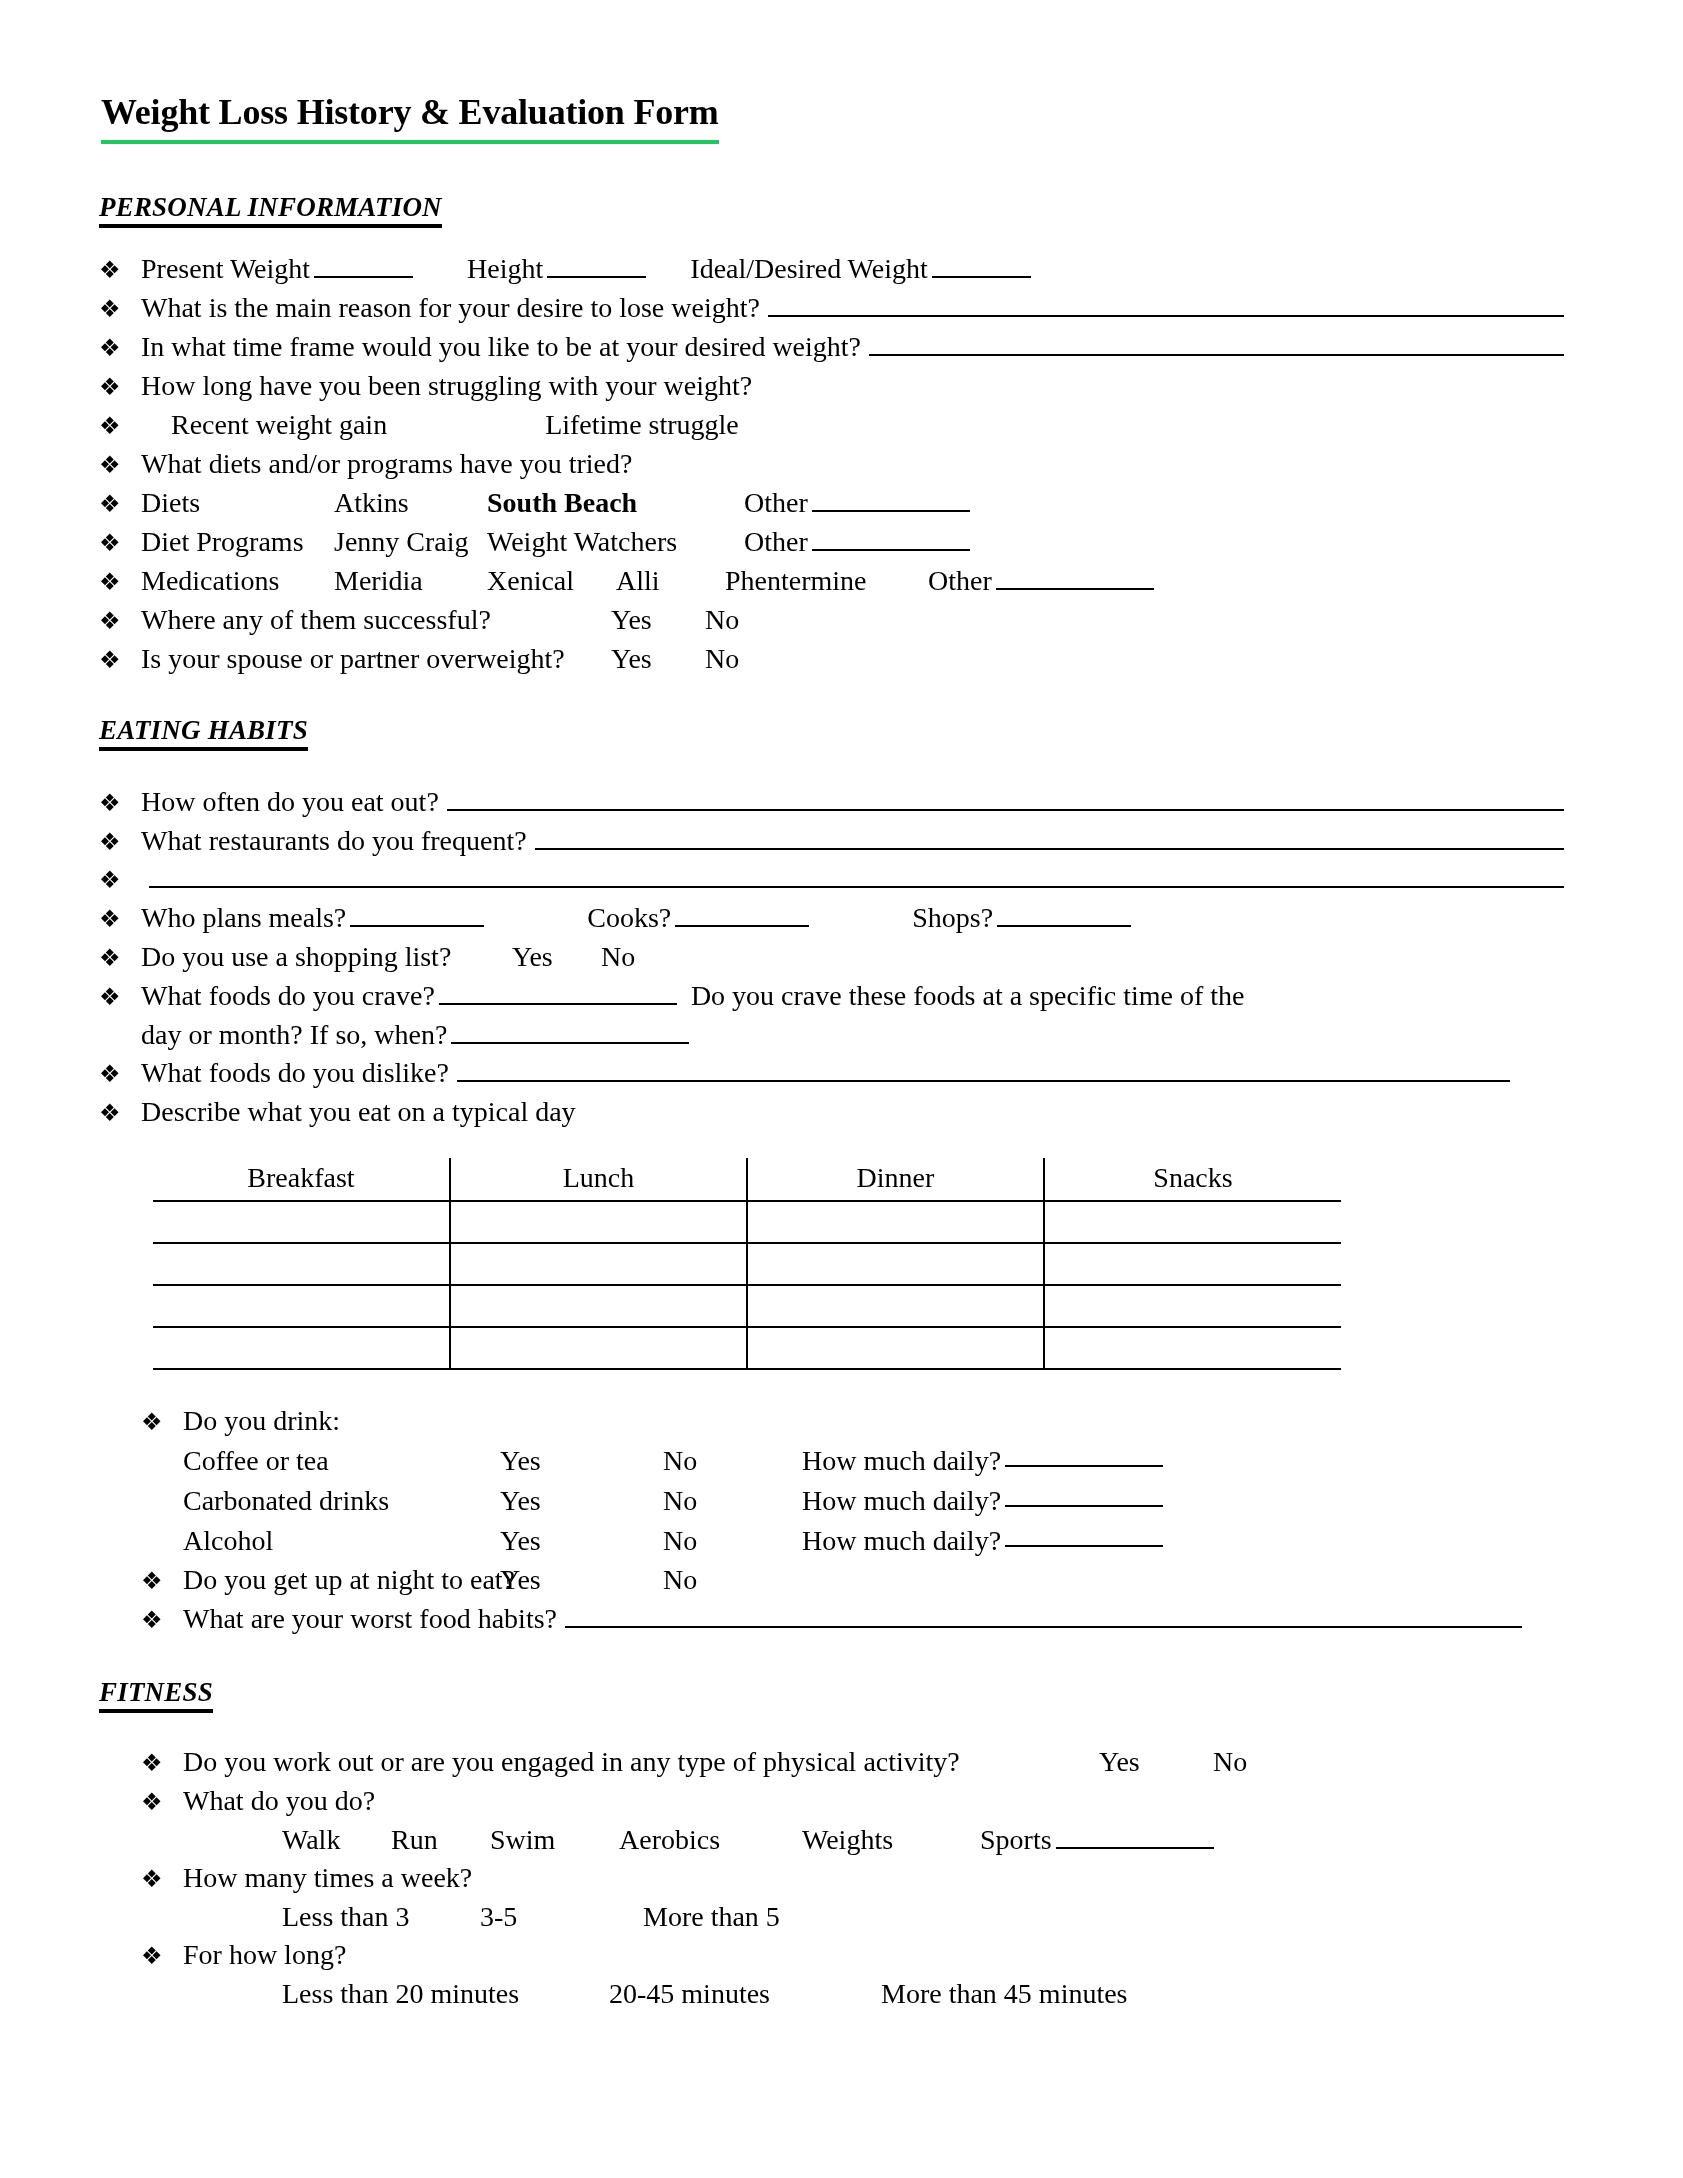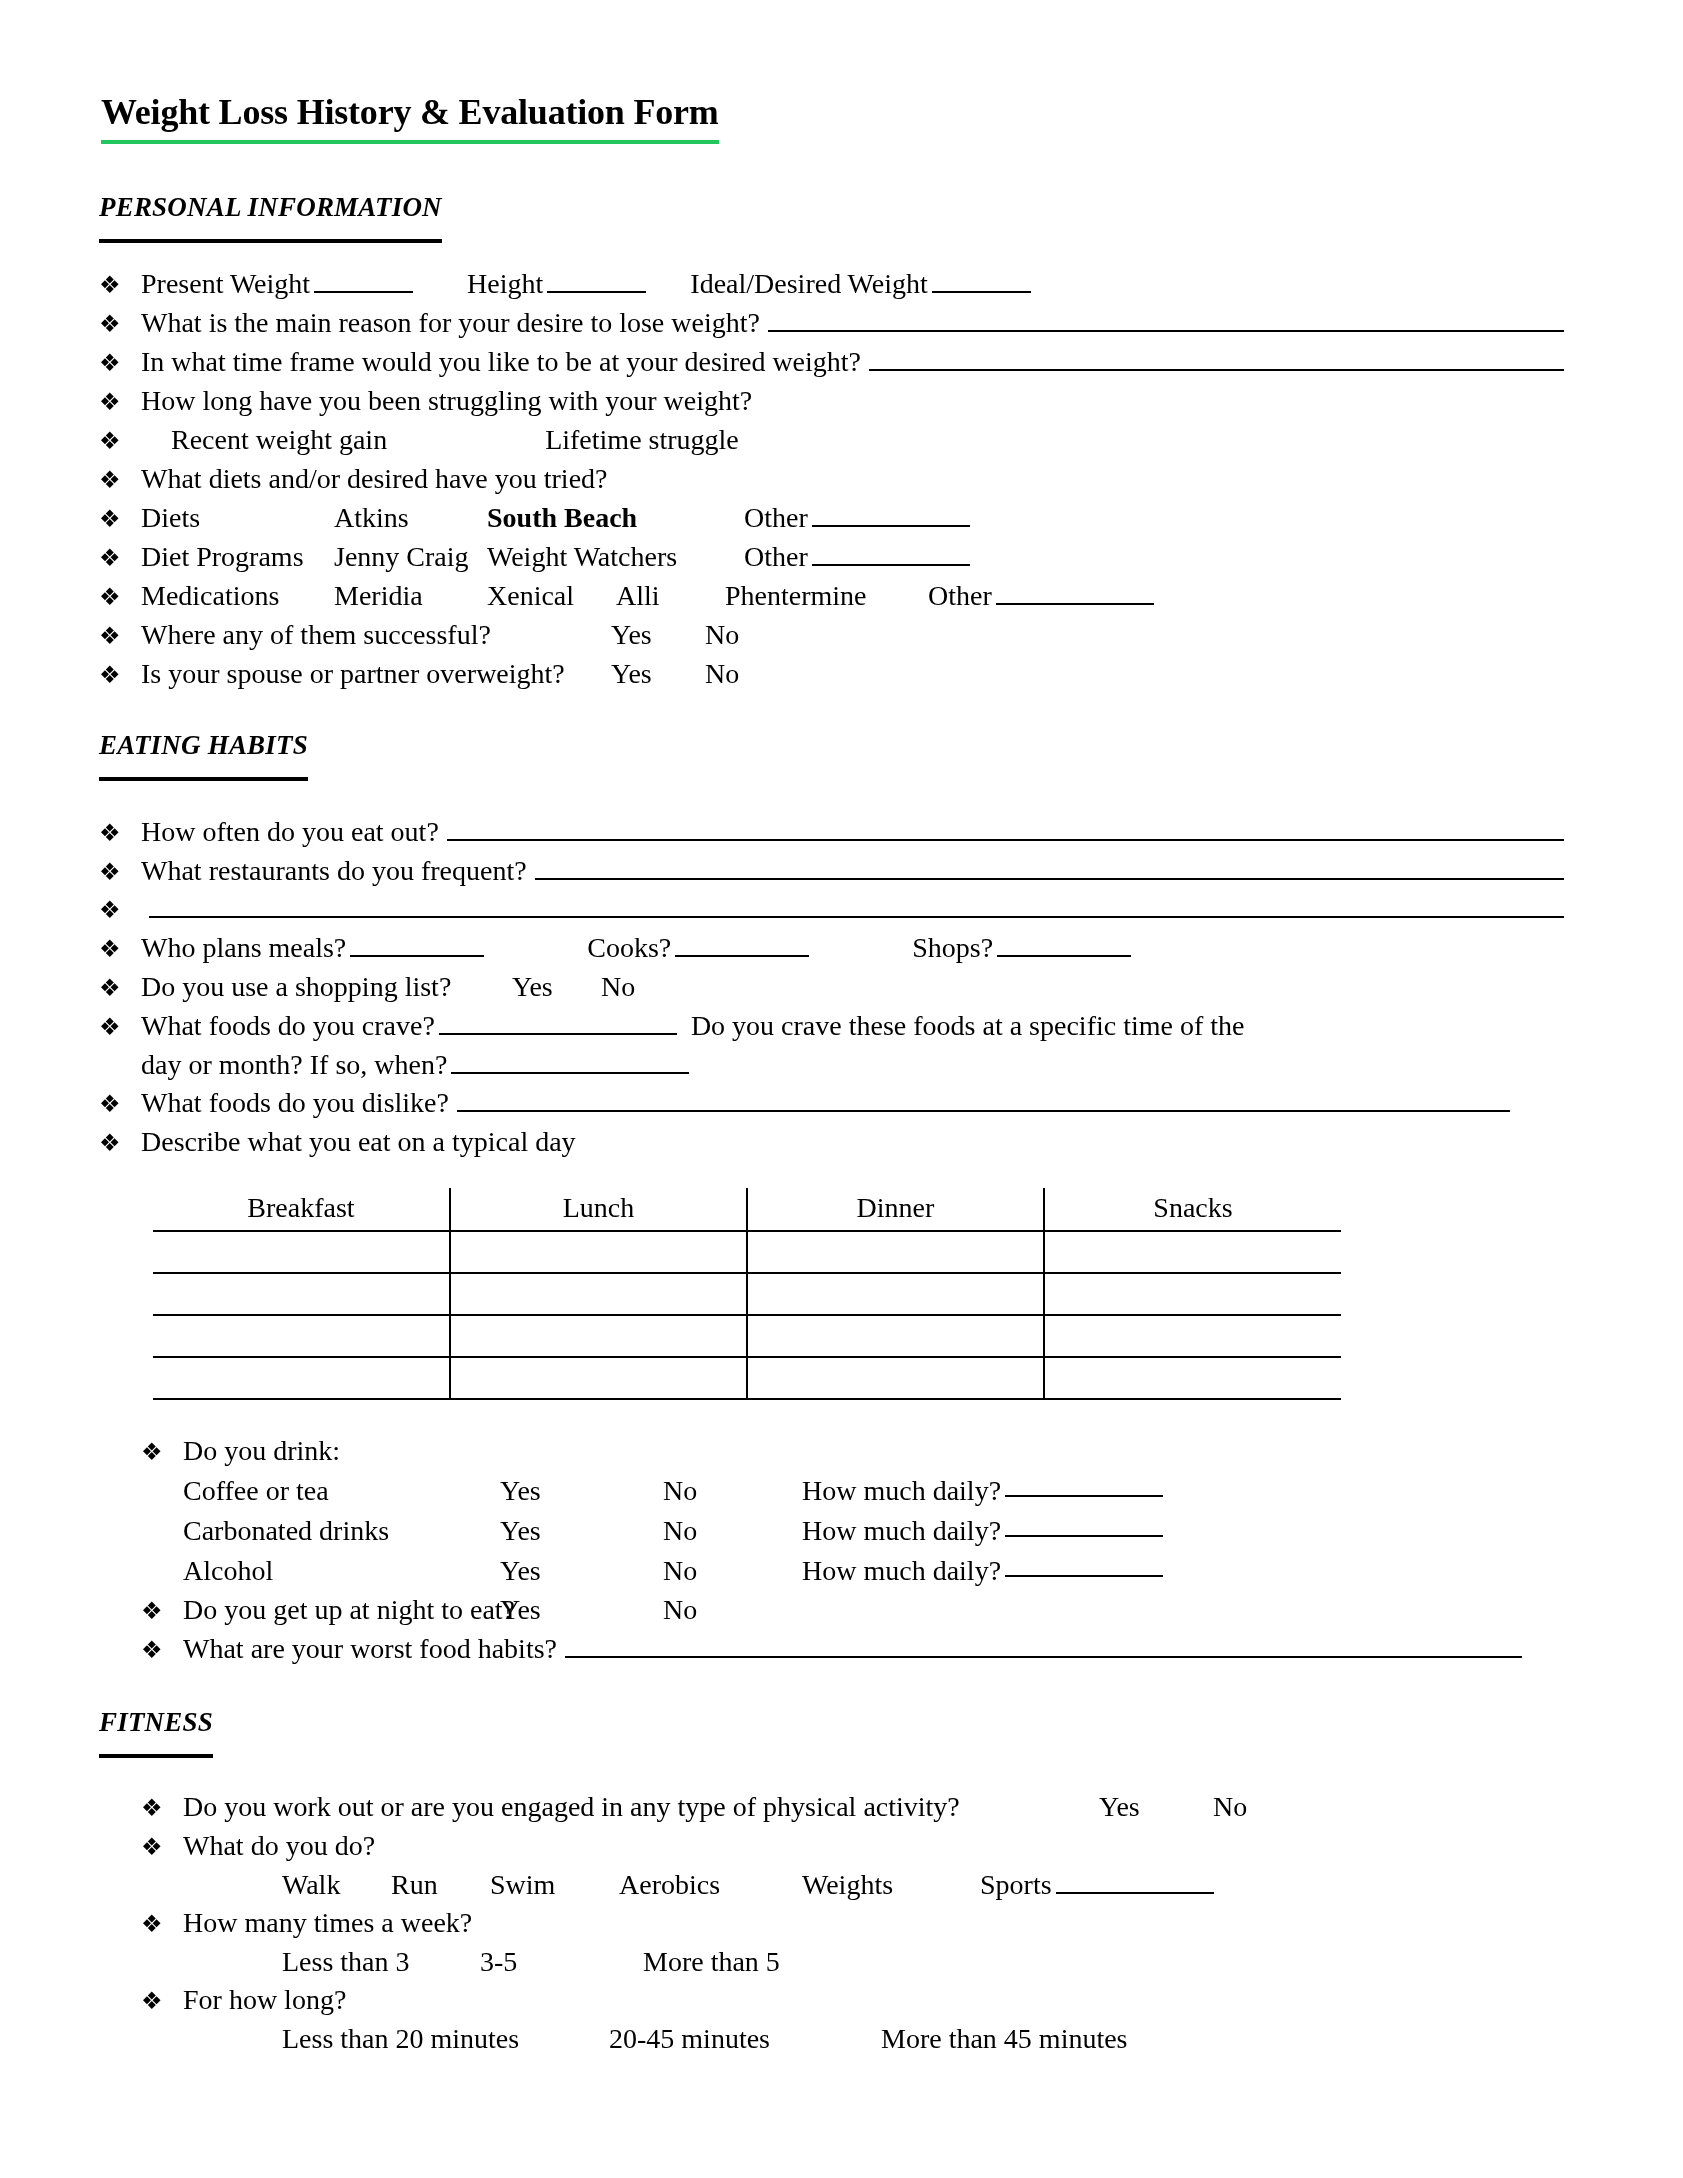--- a/index.html
+++ b/index.html
@@ -36,21 +36,21 @@
     white-space: nowrap;
   }
 
   
   .section-head {
     font-size: 27px;
     font-weight: bold;
     font-style: italic;
     display: inline-block;
     border-bottom: 4px solid #000;
-    padding-bottom: 16px;
+    padding-bottom: 1px;
     letter-spacing: 0.2px;
     white-space: nowrap;
   }
   .sec-personal { margin-top: 48px; }
 
   
   .rows { margin-top: 22px; }
   .row {
     position: relative;
     display: flex;
@@ -184,21 +184,21 @@
     <div class="row">
       <span class="bullet">❖</span>
       <span class="sp-30"></span>
       <span class="txt">Recent weight gain</span>
       <span class="sp-160"></span>
       <span class="txt">Lifetime struggle</span>
     </div>
 
     <div class="row">
       <span class="bullet">❖</span>
-      <span class="txt">What diets and/or desired have you tried?</span>
+      <span class="txt">What diets and/or programs have you tried?</span>
     </div>
 
     <div class="row">
       <span class="bullet">❖</span>
       <span class="txt" style="width:193px;display:inline-block;">Diets</span>
       <span class="txt" style="width:153px;display:inline-block;">Atkins</span>
       <span class="txt" style="width:257px;display:inline-block;font-weight:bold;">South Beach</span>
       <span class="txt">Other</span>
       <span class="ul ul-lg"></span>
     </div>

